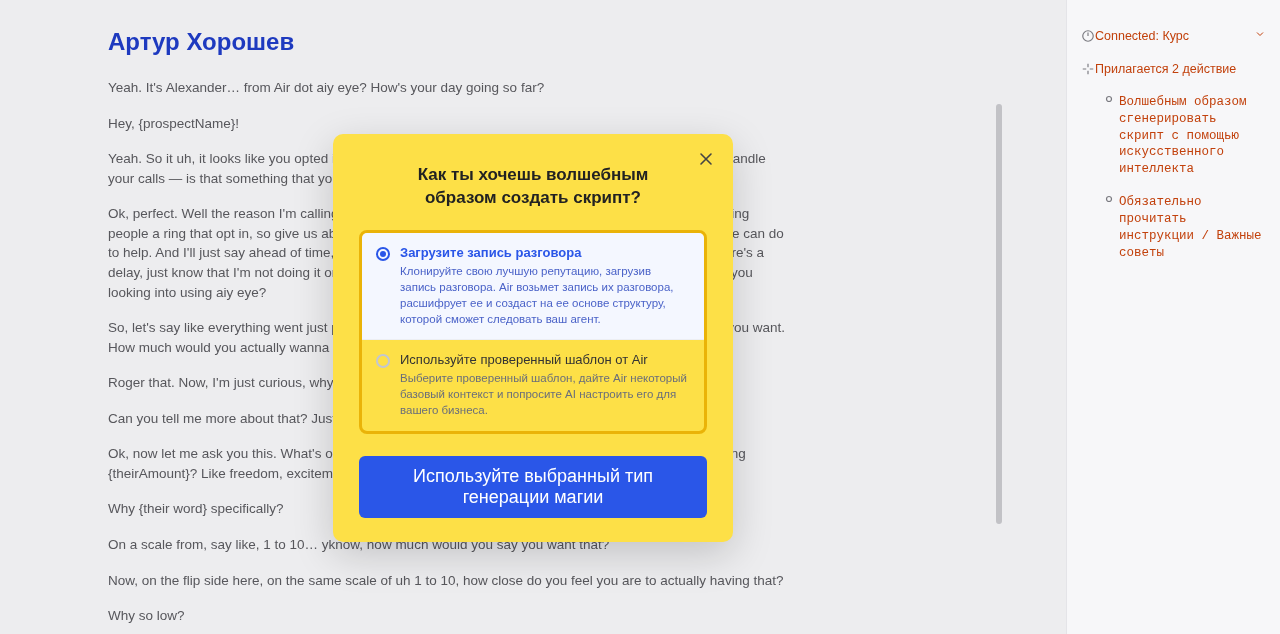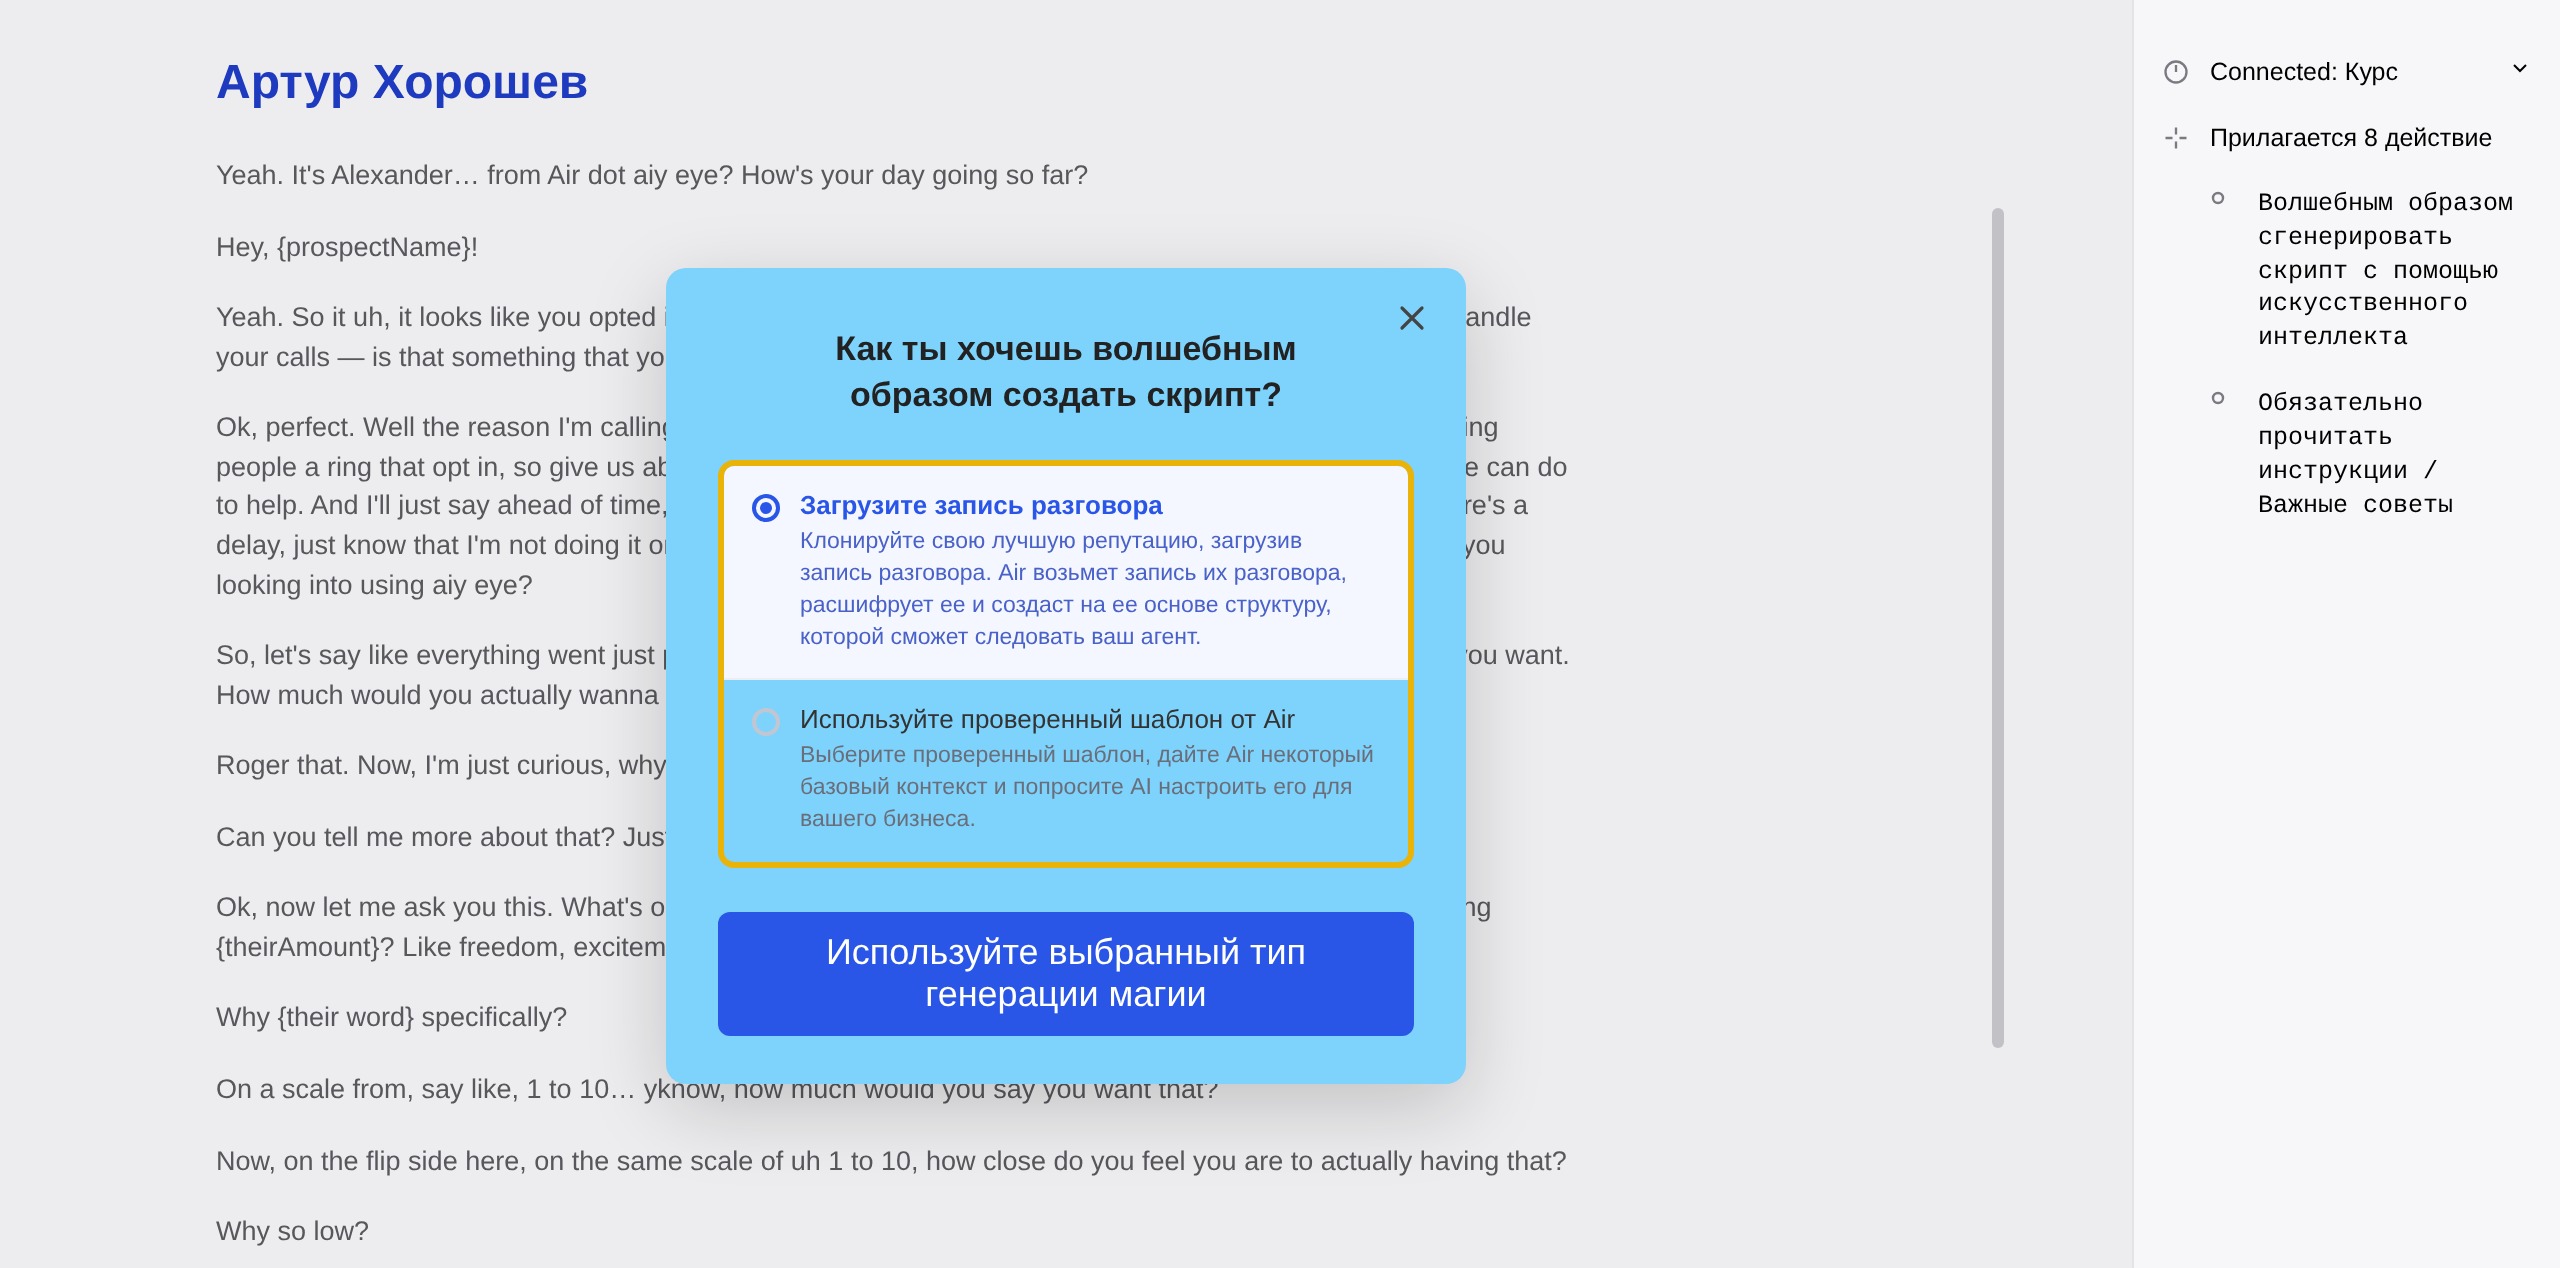--- a/index.html
+++ b/index.html
@@ -4,28 +4,28 @@
 <style>
   * { box-sizing: border-box; margin: 0; padding: 0; }
   html, body { width: 1280px; height: 634px; overflow: hidden; font-family: 'Segoe UI', Arial, sans-serif; background: #f5f5f7; color: #333; }
   .layout { display: flex; width: 100%; height: 100%; }
   .main { flex: 1; position: relative; padding: 28px 60px 0 108px; }
   .scrollable { position: relative; height: 100%; overflow: hidden; }
   .title { font-size: 24px; font-weight: 800; color: #1f3cc6; margin-bottom: 22px; }
   .script-body p { font-size: 13.5px; line-height: 1.45; color: #5a5a5f; margin-bottom: 16px; max-width: 680px; }
   .faux-scrollbar { position: absolute; top: 76px; right: 4px; width: 6px; height: 420px; background: #c9c9cd; border-radius: 3px; }
   .sidebar { width: 214px; border-left: 1px solid #e4e4e8; padding: 28px 14px 0 14px; background: #f7f7f9; }
-  .side-item { display: flex; align-items: flex-start; gap: 10px; font-size: 12.5px; color: #000000; margin-bottom: 16px; cursor: pointer; }
+  .side-item { display: flex; align-items: flex-start; font-size: 12.5px; color: #c2410c; margin-bottom: 16px; cursor: pointer; }
   .side-item .icon { width: 14px; height: 14px; flex: 0 0 14px; margin-top: 1px; color: #7a7a80; }
   .side-item .label { flex: 1; line-height: 1.35; }
   .side-item.nested { padding-left: 24px; font-family: Liberation Mono, monospace; }
   .chev { margin-left: 4px; }
   
   .overlay { position: absolute; inset: 0; background: rgba(0,0,0,0.03); display: flex; align-items: flex-start; justify-content: center; padding-top: 134px; }
-  .modal { width: 400px; background: #7dd3fc; border-radius: 10px; box-shadow: 0 12px 40px rgba(0,0,0,0.18); padding: 22px 26px 24px 26px; position: relative; }
+  .modal { width: 400px; background: #fde047; border-radius: 10px; box-shadow: 0 12px 40px rgba(0,0,0,0.18); padding: 22px 26px 24px 26px; position: relative; }
   .modal .close { position: absolute; top: 14px; right: 16px; width: 22px; height: 22px; display: flex; align-items: center; justify-content: center; cursor: pointer; color: #444; }
   .modal h2 { font-size: 17px; font-weight: 600; text-align: center; color: #222; line-height: 1.35; padding: 8px 30px 20px 30px; }
   .options { border: 3px solid #eab308; border-radius: 8px; overflow: hidden; }
   .opt { display: flex; gap: 10px; padding: 12px 14px; border-bottom: 1px solid #eceef3; cursor: pointer; }
   .opt:last-child { border-bottom: none; }
   .opt.selected { background: #f4f7ff; }
   .radio { width: 14px; height: 14px; border-radius: 50%; border: 2px solid #c2c6d2; margin-top: 2px; flex: 0 0 14px; position: relative; }
   .opt.selected .radio { border-color: #2a56e8; }
   .opt.selected .radio::after { content: ""; position: absolute; inset: 2px; background: #2a56e8; border-radius: 50%; }
   .opt .texts { flex: 1; }
@@ -103,21 +103,21 @@
             <polyline points="6 9 12 15 18 9"></polyline>
           </svg>
         </span>
       </div>
       <div class="side-item">
         <span class="icon">
           <svg width="14" height="14" viewBox="0 0 24 24" fill="none" stroke="currentColor" stroke-width="2">
             <path d="M12 3v6M12 15v6M3 12h6M15 12h6"></path>
           </svg>
         </span>
-        <span class="label">Прилагается 8  действие</span>
+        <span class="label">Прилагается 2  действие</span>
       </div>
       <div class="side-item nested">
         <span class="icon">
           <svg width="8" height="8" viewBox="0 0 8 8">
             <circle cx="4" cy="4" r="2.5" fill="none" stroke="currentColor" stroke-width="1.2"></circle>
           </svg>
         </span>
         <span class="label">Волшебным образом сгенерировать скрипт с помощью искусственного интеллекта</span>
       </div>
       <div class="side-item nested">

